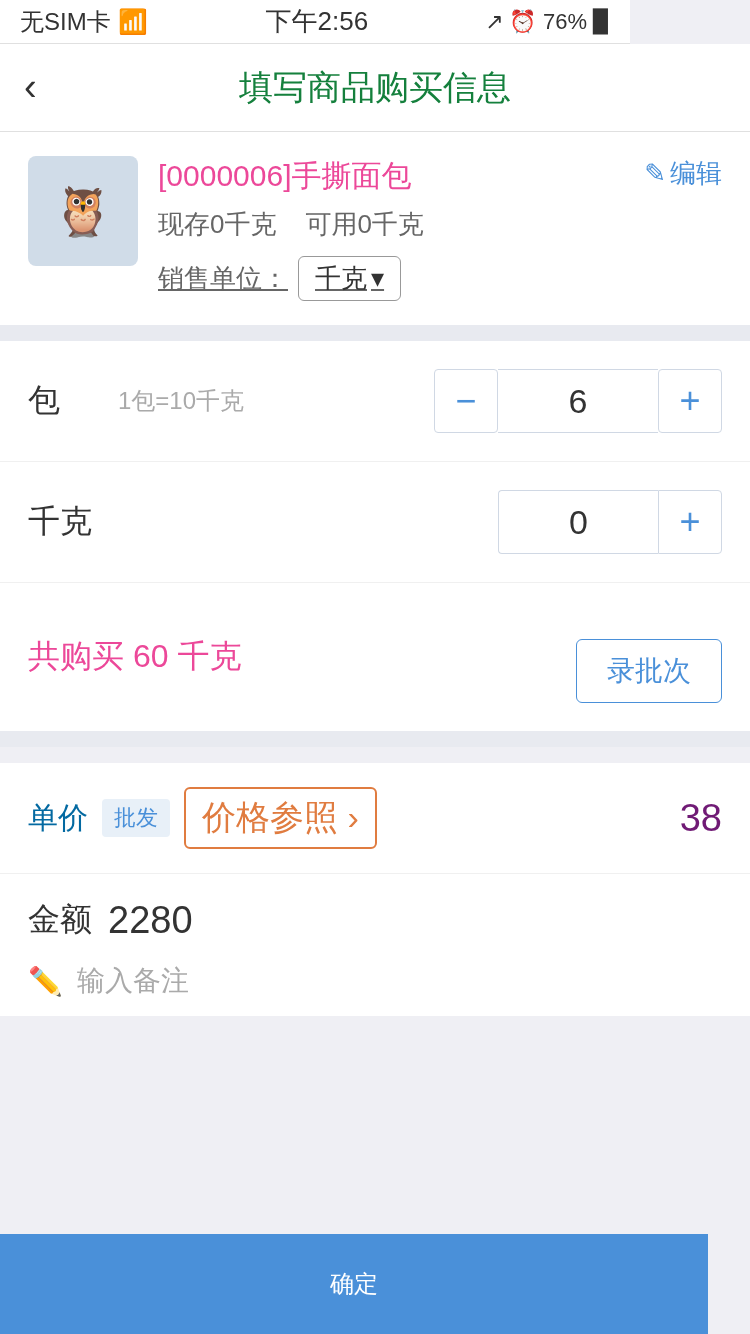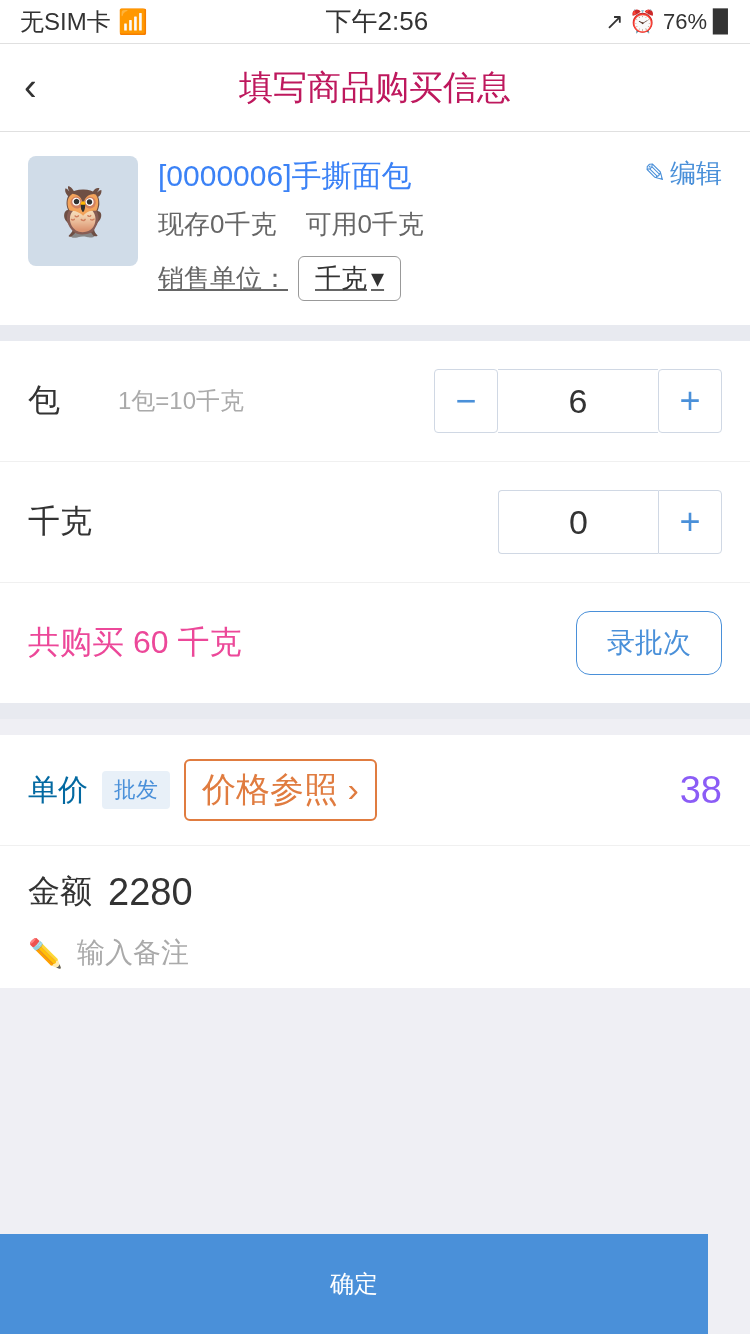--- a/index.html
+++ b/index.html
@@ -8,21 +8,21 @@
       width: 750px;
       min-height: 1334px;
       font-family: -apple-system, "PingFang SC", "Helvetica Neue", Arial, sans-serif;
       background: #efeff4;
       font-size: 28px;
       color: #333;
     }
 
     
     .status-bar {
-      width: 750px;
+      width: 630px;
       height: 44px;
       background: #fff;
       display: flex;
       align-items: center;
       justify-content: space-between;
       padding: 0 20px;
       font-size: 24px;
       color: #333;
       border-bottom: 1px solid #e0e0e0;
     }
@@ -44,21 +44,21 @@
     .nav-back {
       position: absolute;
       left: 24px;
       font-size: 38px;
       color: #333;
       cursor: pointer;
     }
     .nav-title {
       font-size: 34px;
       font-weight: 500;
-      color: #be185d;
+      color: #15803d;
     }
 
     
     .product-card {
       background: #fff;
       padding: 24px 28px;
       display: flex;
       align-items: flex-start;
       gap: 20px;
       margin-top: 0;
@@ -81,21 +81,21 @@
       flex: 1;
     }
     .product-name-row {
       display: flex;
       justify-content: space-between;
       align-items: flex-start;
     }
     .product-name {
       font-size: 30px;
       font-weight: 500;
-      color: #3b82f6;
+      color: #ec4899;
     }
     .edit-link {
       font-size: 26px;
       color: #4a90d9;
       display: flex;
       align-items: center;
       gap: 4px;
       cursor: pointer;
     }
     .product-stock {
@@ -195,26 +195,27 @@
       align-items: center;
       justify-content: space-between;
       padding: 28px 28px;
     }
     .total-text {
       font-size: 32px;
       color: #ec4899;
     }
     .batch-btn {
       border: 1px solid #4a90d9;
-      border-radius: 14px;
+      border-radius: 6px;
       padding: 12px 30px;
       font-size: 28px;
       color: #4a90d9;
       background: #fff;
       cursor: pointer;
+      margin-top: 28px;
     }
 
     
     .price-section {
       background: #fff;
       margin-top: 16px;
       padding: 24px 28px;
     }
     .price-row {
       display: flex;
@@ -244,21 +245,21 @@
       font-size: 34px;
       color: #e07c40;
       background: #fff;
       cursor: pointer;
       display: flex;
       align-items: center;
       gap: 4px;
     }
     .price-value {
       font-size: 38px;
-      color: #8b5cf6;
+      color: #701a75;
       font-weight: 400;
     }
 
     
     .amount-section {
       background: #fff;
       margin-top: 0;
       padding: 24px 28px 16px;
       border-top: 1px solid #f0f0f0;
     }

